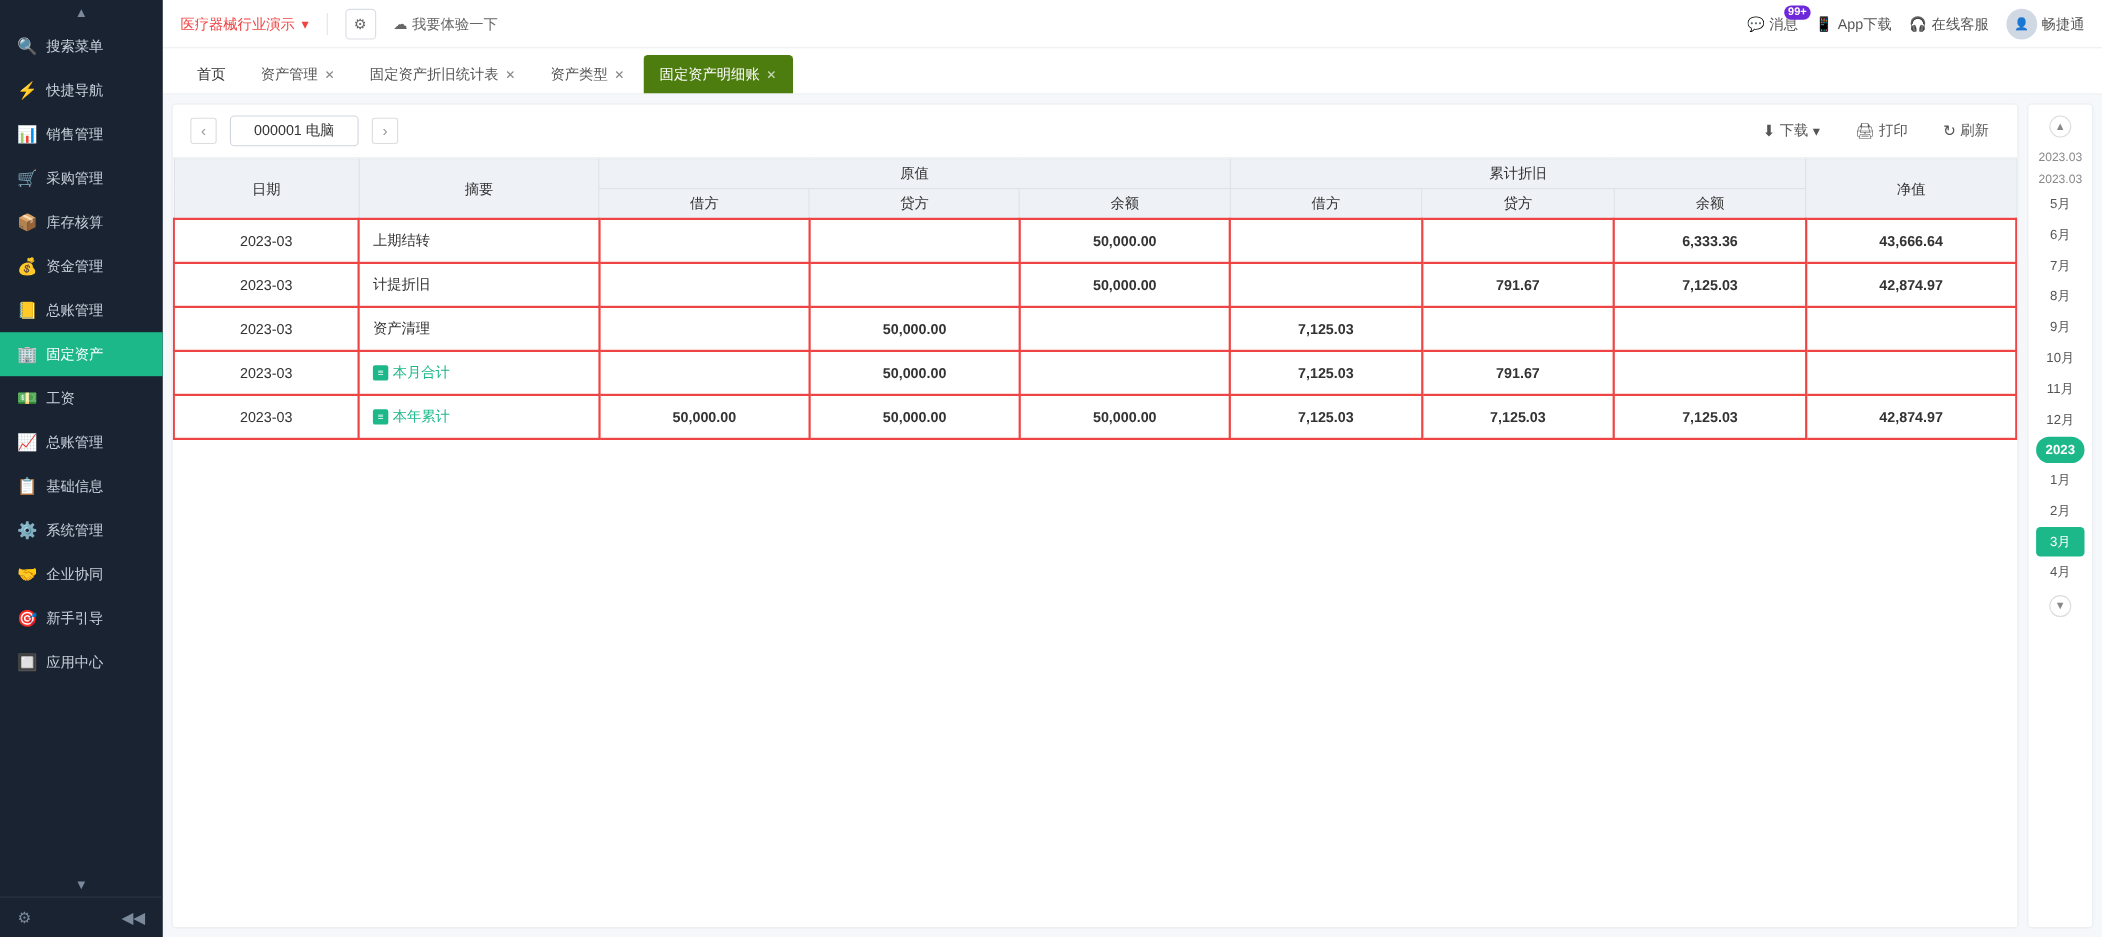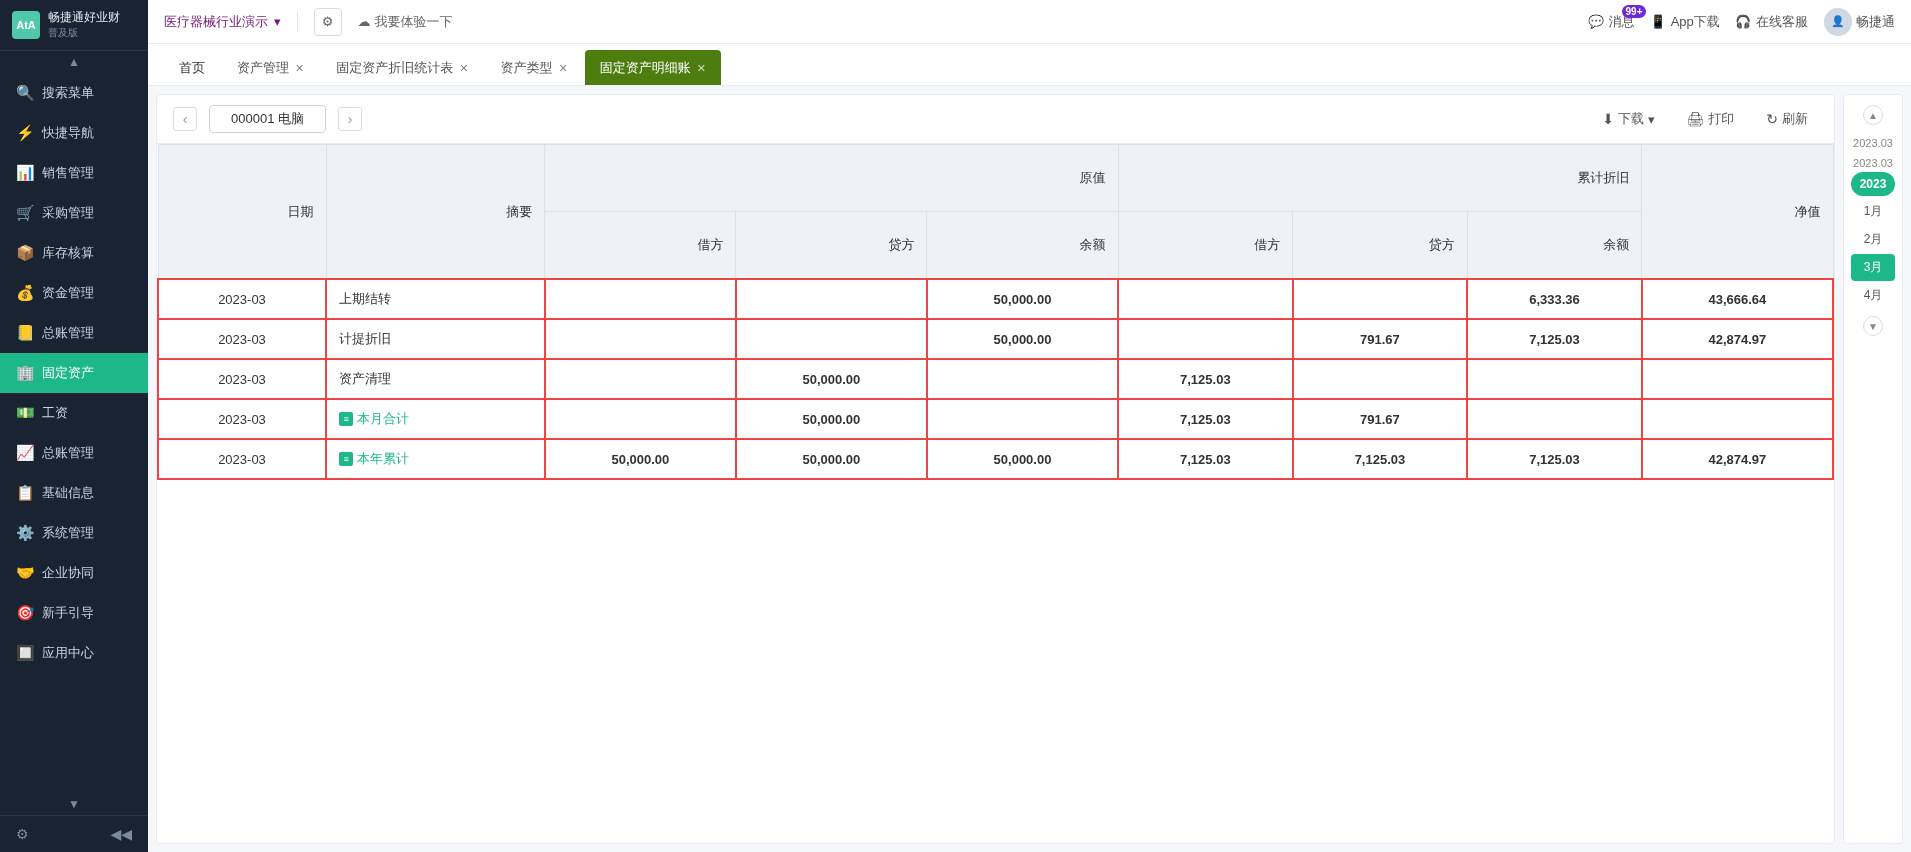--- a/index.html
+++ b/index.html
@@ -68,21 +68,21 @@
       height: 44px;
       background: white;
       display: flex;
       align-items: center;
       padding: 0 16px;
       border-bottom: 1px solid #e8ecf0;
       gap: 12px;
     }
     .topbar-company {
       display: flex; align-items: center; gap: 6px;
-      font-size: 13px; color: #701a75; cursor: pointer;
+      font-size: 13px; color: #ef4444; cursor: pointer;
     }
     .topbar-divider { width: 1px; height: 20px; background: #e0e4e9; margin: 0 4px; }
     .topbar-setting {
       width: 28px; height: 28px;
       border: 1px solid #d9dde4;
       border-radius: 4px;
       display: flex; align-items: center; justify-content: center;
       cursor: pointer; color: #666;
     }
     .topbar-experience {
@@ -201,22 +201,22 @@
       flex: 1;
       overflow: auto;
     }
     table {
       width: 100%;
       border-collapse: collapse;
       font-size: 13px;
     }
     thead tr th {
       background: #eef1f6;
-      padding: 24px 12px;
-      text-align: right;
+      padding: 4px 12px;
+      text-align: center;
       font-weight: 500;
       color: #333;
       border: 1px solid #dde1e8;
       white-space: nowrap;
     }
     tbody tr td {
       padding: 10px 12px;
       text-align: center;
       border: 2px solid #ef4444;
       color: #333;
@@ -288,29 +288,20 @@
       width: 20px; height: 20px;
       border: 1px solid #ddd; border-radius: 50%;
       display: flex; align-items: center; justify-content: center;
       cursor: pointer; color: #888; font-size: 10px;
     }
   </style>
 </head>
 <body>
 
 <div class="sidebar">
-  <div class="sidebar-logo">
-    <div class="sidebar-logo-icon">
-      <span>AtA</span>
-    </div>
-    <div>
-      <div class="sidebar-logo-text">畅捷通好业财</div>
-      <div class="sidebar-logo-sub">普及版</div>
-    </div>
-  </div>
   <div class="sidebar-scroll-arrow">▲</div>
   <div class="sidebar-scroll">
 
   <div class="sidebar-item">
         <span class="icon">🔍</span>
         <span>搜索菜单</span>
       </div>
       <div class="sidebar-item">
         <span class="icon">⚡</span>
         <span>快捷导航</span>
@@ -535,20 +526,30 @@
         </table>
       </div>
     </div>
 
     <div class="calendar-panel">
       <div class="cal-controls">
         <div class="cal-ctrl-btn">▲</div>
       </div>
       <div class="cal-year-label">2023.03</div>
       <div class="cal-year-label">2023.03</div>
+      <div id="cal-months-before">
+          <div class="cal-month">5月</div>
+          <div class="cal-month">6月</div>
+          <div class="cal-month">7月</div>
+          <div class="cal-month">8月</div>
+          <div class="cal-month">9月</div>
+          <div class="cal-month">10月</div>
+          <div class="cal-month">11月</div>
+          <div class="cal-month">12月</div>
+        </div>
       <div class="cal-month active-year">2023</div>
       <div id="cal-months-2023">
           <div class="cal-month">1月</div>
           <div class="cal-month">2月</div>
           <div class="cal-month selected">3月</div>
           <div class="cal-month">4月</div>
         </div>
       <div class="cal-controls">
         <div class="cal-ctrl-btn">▼</div>
       </div>

